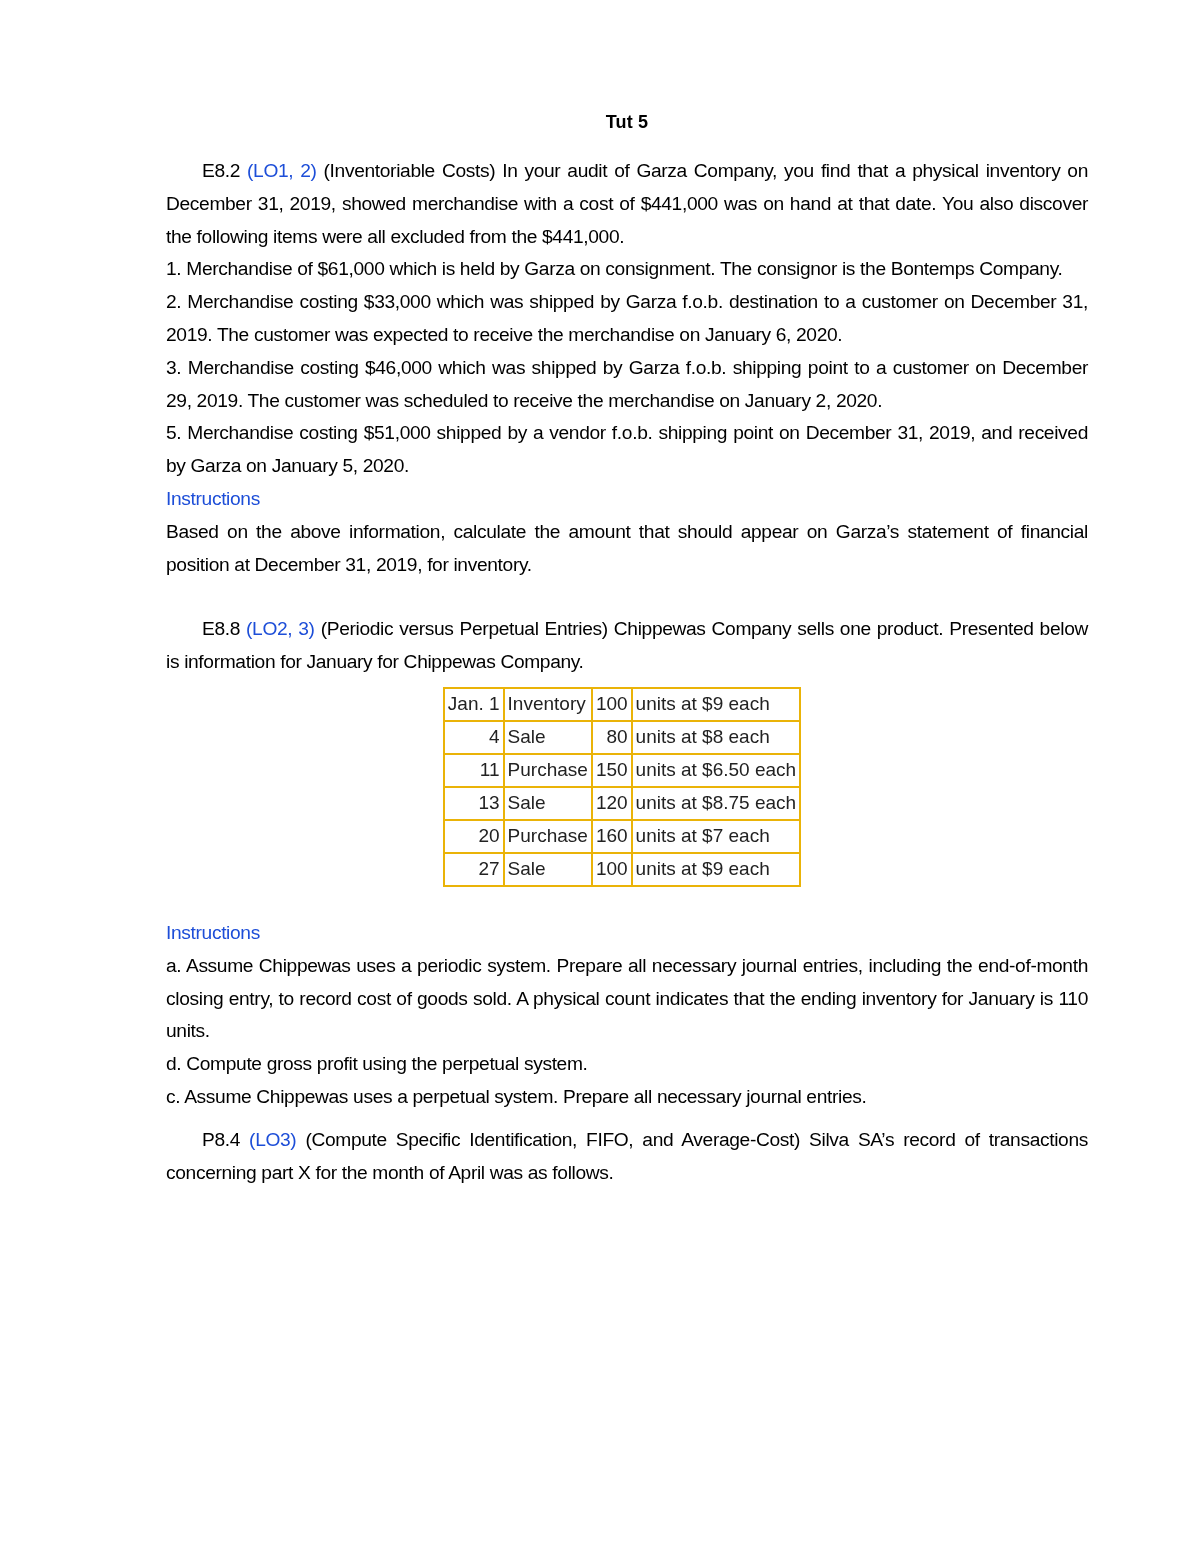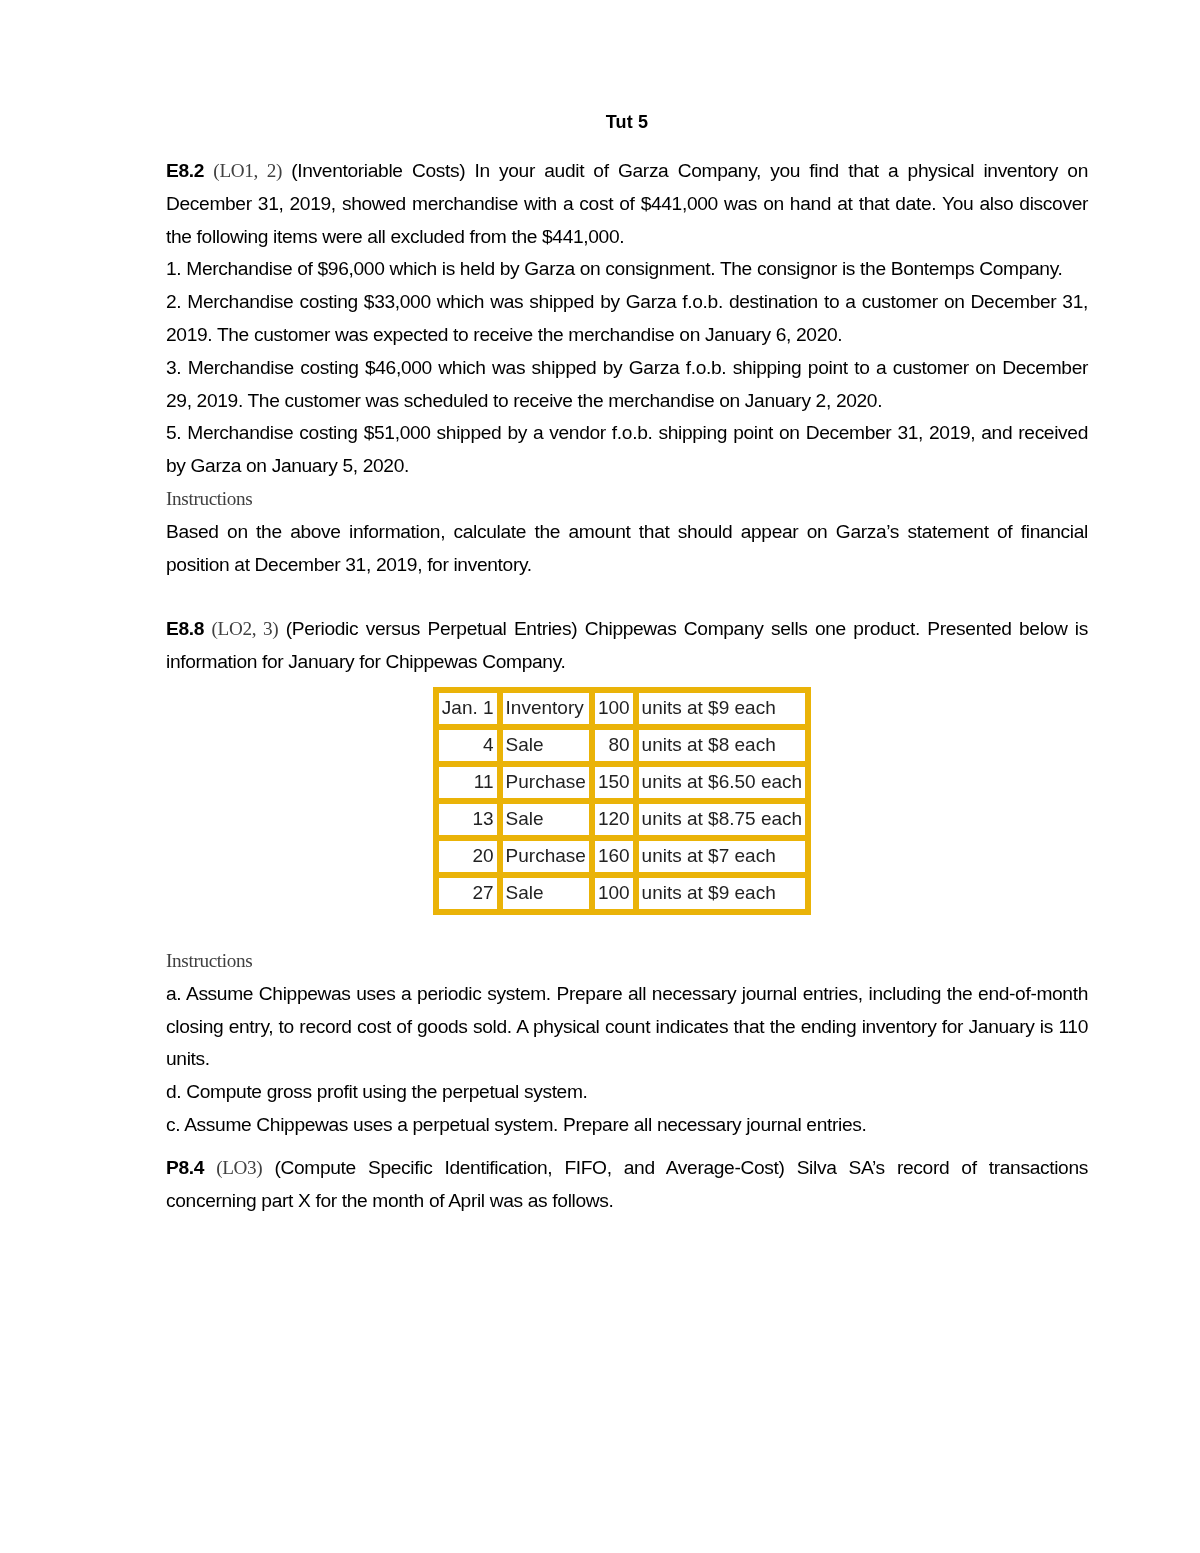--- a/index.html
+++ b/index.html
@@ -1,38 +1,38 @@
 <!DOCTYPE html>
 <html><head>
 <meta charset="utf-8">
 <style>
   html, body { margin: 0; padding: 0; background: #ffffff; }
   body { width: 1200px; height: 1553px; position: relative; overflow: hidden;
          font-family: "Liberation Sans", "DejaVu Sans", sans-serif; color: #000; }
   .page { position: absolute; left: 166px; top: 112px; width: 922px; }
   .title { text-align: center; font-size: 18px; font-weight: bold; margin: 0 0 22px 0; letter-spacing: 0.2px; }
   .p { font-size: 19.2px; line-height: 32.8px; margin: 0; text-align: justify; letter-spacing: -0.35px; word-spacing: 0px; }
-  .red { color: #404040; font-family: Liberation Serif, serif; }
-  .b { font-weight: bold; }
+  .red { color: #1d4ed8; }
+  .b { font-weight: normal; margin-left: 36px; }
   .gap { height: 32px; }
   .gap-s { height: 10px; }
   table.tx { border-collapse: collapse; margin: 8px auto 0 auto; position: relative; left: -5px;
              font-family: "Liberation Sans", "DejaVu Sans", sans-serif; font-size: 19px; color: #222; }
-  table.tx td { border: 6px solid #eab308; padding: 2px 3px 3px 3px; height: 26px; white-space: nowrap; }
+  table.tx td { border: 2px solid #eab308; padding: 2px 3px 3px 3px; height: 26px; white-space: nowrap; }
   table.tx td.r { text-align: right; }
   .after-table { height: 30px; }
 </style>
 </head>
 <body>
 
 <div class="page">
   <div class="title">Tut 5</div>
 
   <p class="p"><span class="b">E8.2</span> <span class="red">(LO1, 2)</span> <span>(Inventoriable Costs) In your audit of Garza Company, you find that a physical inventory on December 31, 2019, showed merchandise with a cost of $441,000 was on hand at that date. You also discover the following items were all excluded from the $441,000.</span></p>
-  <p class="p">1. Merchandise of $96,000 which is held by Garza on consignment. The consignor is the Bontemps Company.</p>
+  <p class="p">1. Merchandise of $61,000 which is held by Garza on consignment. The consignor is the Bontemps Company.</p>
   <p class="p">2. Merchandise costing $33,000 which was shipped by Garza f.o.b. destination to a customer on December 31, 2019. The customer was expected to receive the merchandise on January 6, 2020.</p>
   <p class="p">3. Merchandise costing $46,000 which was shipped by Garza f.o.b. shipping point to a customer on December 29, 2019. The customer was scheduled to receive the merchandise on January 2, 2020.</p>
   <p class="p">5. Merchandise costing $51,000 shipped by a vendor f.o.b. shipping point on December 31, 2019, and received by Garza on January 5, 2020.</p>
   <p class="p red">Instructions</p>
   <p class="p">Based on the above information, calculate the amount that should appear on Garza’s statement of financial position at December 31, 2019, for inventory.</p>
 
   <div class="gap"></div>
 
   <p class="p"><span class="b">E8.8</span> <span class="red">(LO2, 3)</span> <span>(Periodic versus Perpetual Entries) Chippewas Company sells one product. Presented below is information for January for Chippewas Company.</span></p>
 

